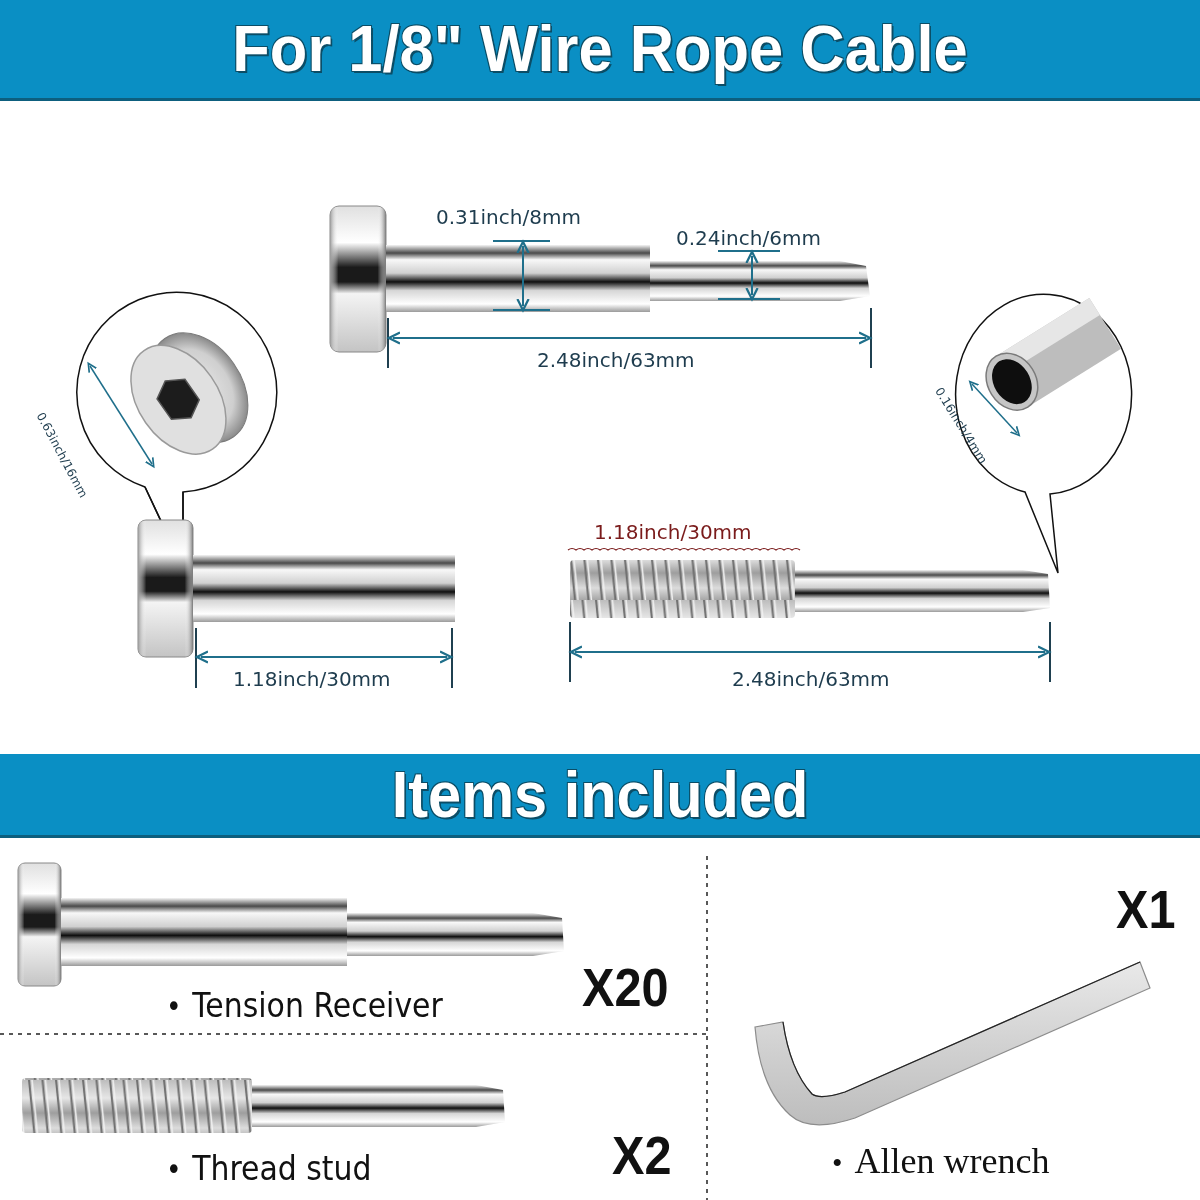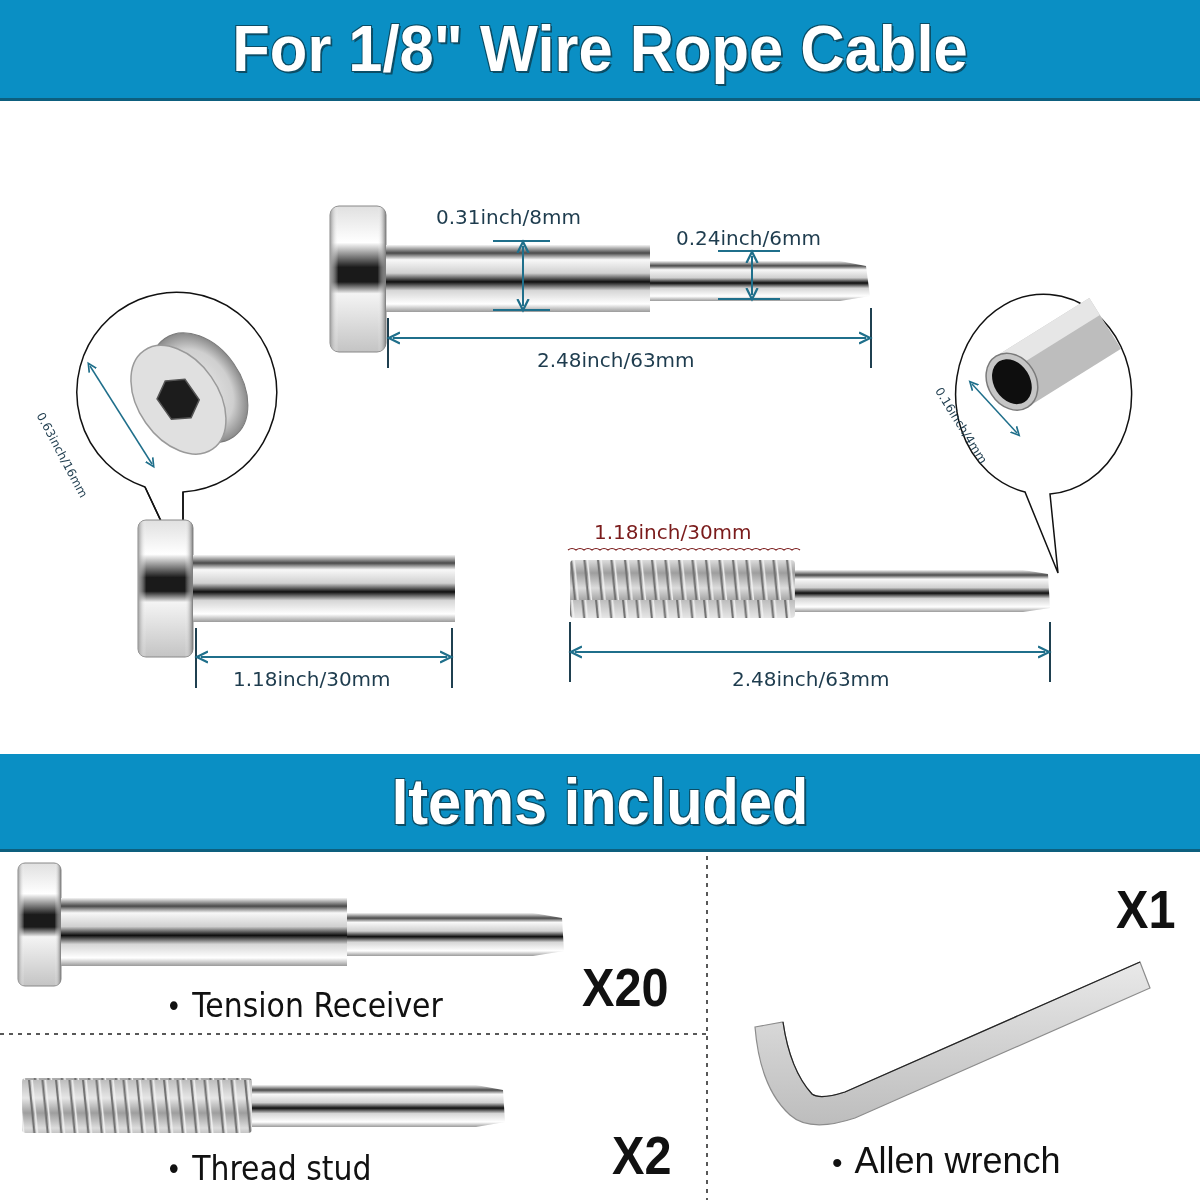--- a/index.html
+++ b/index.html
@@ -13,21 +13,21 @@
     display: flex; align-items: center; justify-content: center;
   }
   .banner-title {
     color: #ffffff; font-weight: bold;
     font-family: "Liberation Sans", sans-serif;
     text-shadow: 2px 2px 0 #0b4d66, -1px -1px 0 #0b4d66, 1px -1px 0 #0b4d66, -1px 1px 0 #0b4d66;
     letter-spacing: 0px;
   }
   #banner-top { top: 0; height: 101px; }
   #banner-top .banner-title { font-size: 64px; transform: scaleX(0.96); }
-  #banner-items { top: 754px; height: 98px; }
+  #banner-items { top: 754px; height: 84px; }
   #banner-items .banner-title { font-size: 64px; transform: scaleX(0.93); }
   .dim {
     position: absolute; color: #1e3c4e;
     font-family: "DejaVu Sans", sans-serif; font-size: 20px; white-space: nowrap;
   }
   .dim.red { color: #7a1b1b; }
   .dim.small { font-size: 12px; }
 
   .svgwrap { position: absolute; left: 0; top: 0; width: 1200px; height: 1200px; pointer-events: none; }
 
@@ -203,16 +203,16 @@
 <div class="item-label" style="left:166px; top:985px;">
   <span class="bullet">•</span><span>Tension Receiver</span>
 </div>
 <div class="qty" style="left:582px; top:956px;">X20</div>
 
 <div class="item-label" style="left:166px; top:1148px;">
   <span class="bullet">•</span><span>Thread stud</span>
 </div>
 <div class="qty" style="left:612px; top:1124px;">X2</div>
 
-<div class="item-label allen" style="left:832px; top:1140px;">
+<div class="item-label allen" style="left:832px; top:1140px;font-family:Liberation Serif, serif;">
   <span class="bullet">•</span><span>Allen wrench</span>
 </div>
 <div class="qty" style="left:1116px; top:878px;">X1</div>
 
 </body></html>

